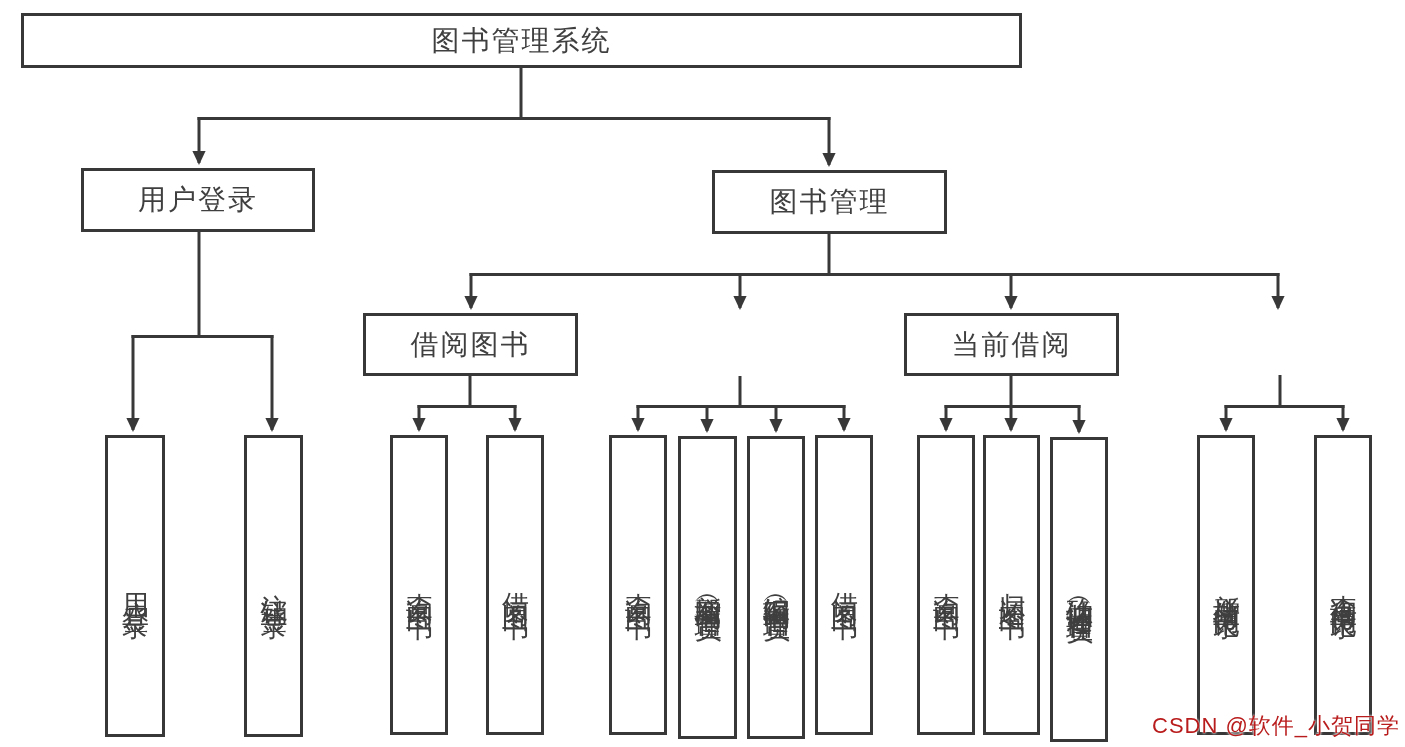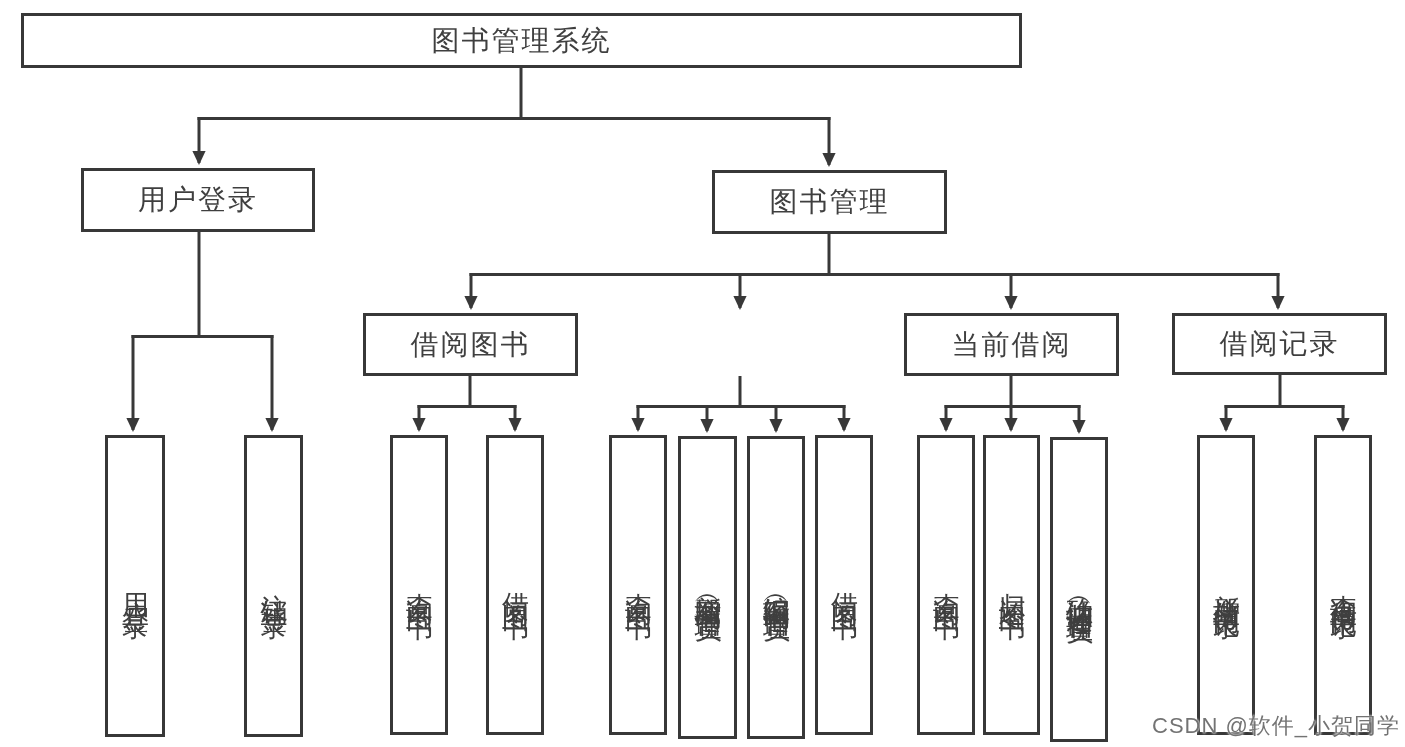--- a/index.html
+++ b/index.html
@@ -35,21 +35,21 @@
     color:#3f3f3f;
   }
   .ls4{letter-spacing:7px;}
   .ls6{letter-spacing:4px;}
   .ls9{letter-spacing:3px;}
   .watermark{
     position:absolute;
     left:1152px;top:711px;
     font-size:22px;
     letter-spacing:1px;
-    color:#737373;
+    color:#b91c1c;
     text-shadow:0 0 3px #ffffff,0 0 2px #ffffff;
     white-space:nowrap;
     z-index:9;
   }
 </style>
 </head>
 <body>
 
 <div id="canvas">
 
@@ -113,23 +113,20 @@
   <div class="node" style="left:712px;top:170px;width:235px;height:64px">
     <span class="h-label">图书管理</span>
   </div>
 
   <div class="node" style="left:363px;top:313px;width:215px;height:63px">
     <span class="h-label">借阅图书</span>
   </div>
   <div class="node" style="left:904px;top:313px;width:215px;height:63px">
     <span class="h-label">当前借阅</span>
   </div>
-  <div class="node" style="left:1172px;top:313px;width:215px;height:62px">
-    <span class="h-label">借阅记录</span>
-  </div>
 
   <div class="node" style="left:105px;top:435px;width:60px;height:302px">
     <span class="vtext ls4">用户登录</span>
   </div>
   <div class="node" style="left:244px;top:435px;width:59px;height:302px">
     <span class="vtext ls4">注销登录</span>
   </div>
 
   <div class="node" style="left:390px;top:435px;width:58px;height:300px">
     <span class="vtext ls4">查询图书</span>

